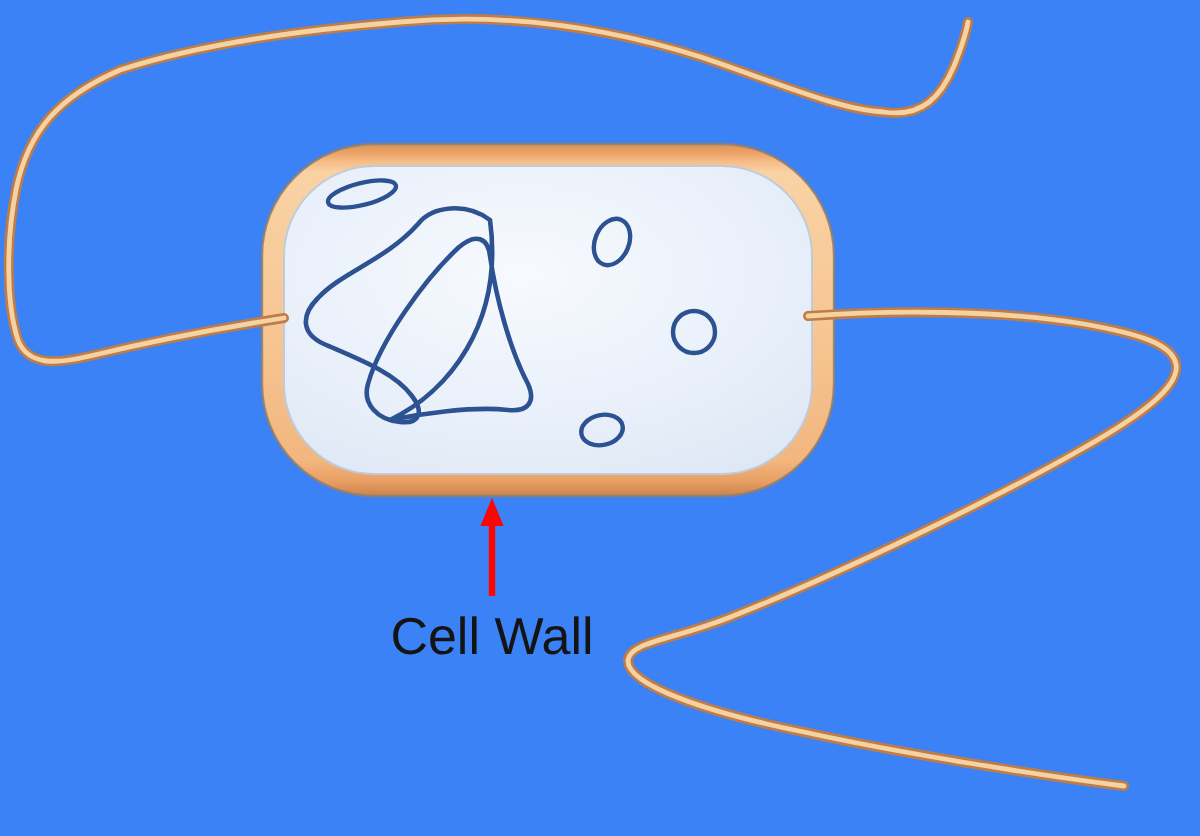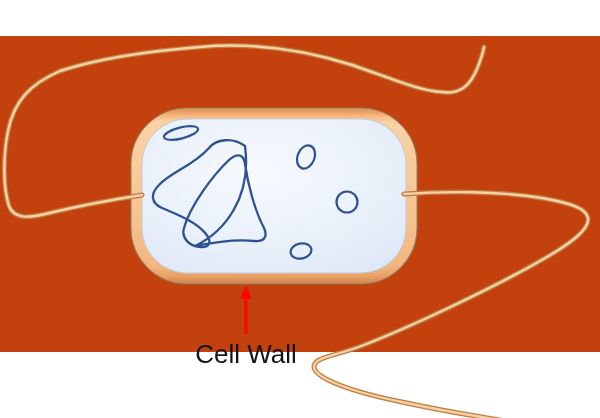--- a/index.html
+++ b/index.html
@@ -7,23 +7,22 @@
     padding: 0;
     background: #ffffff;
     width: 600px;
     height: 418px;
     overflow: hidden;
     font-family: "Liberation Sans", sans-serif;
   }
   #stage {
     position: relative;
     width: 600px;
-    height: 316px;
-    background: #c2410c;
-    margin-top: 36px;
+    height: 418px;
+    background: #3b82f6;
   }
   svg { display: block; }
   .label-text {
     font-family: "Liberation Sans", sans-serif;
     font-size: 26px;
     font-weight: 400;
   }
 </style>
 </head>
 <body>

